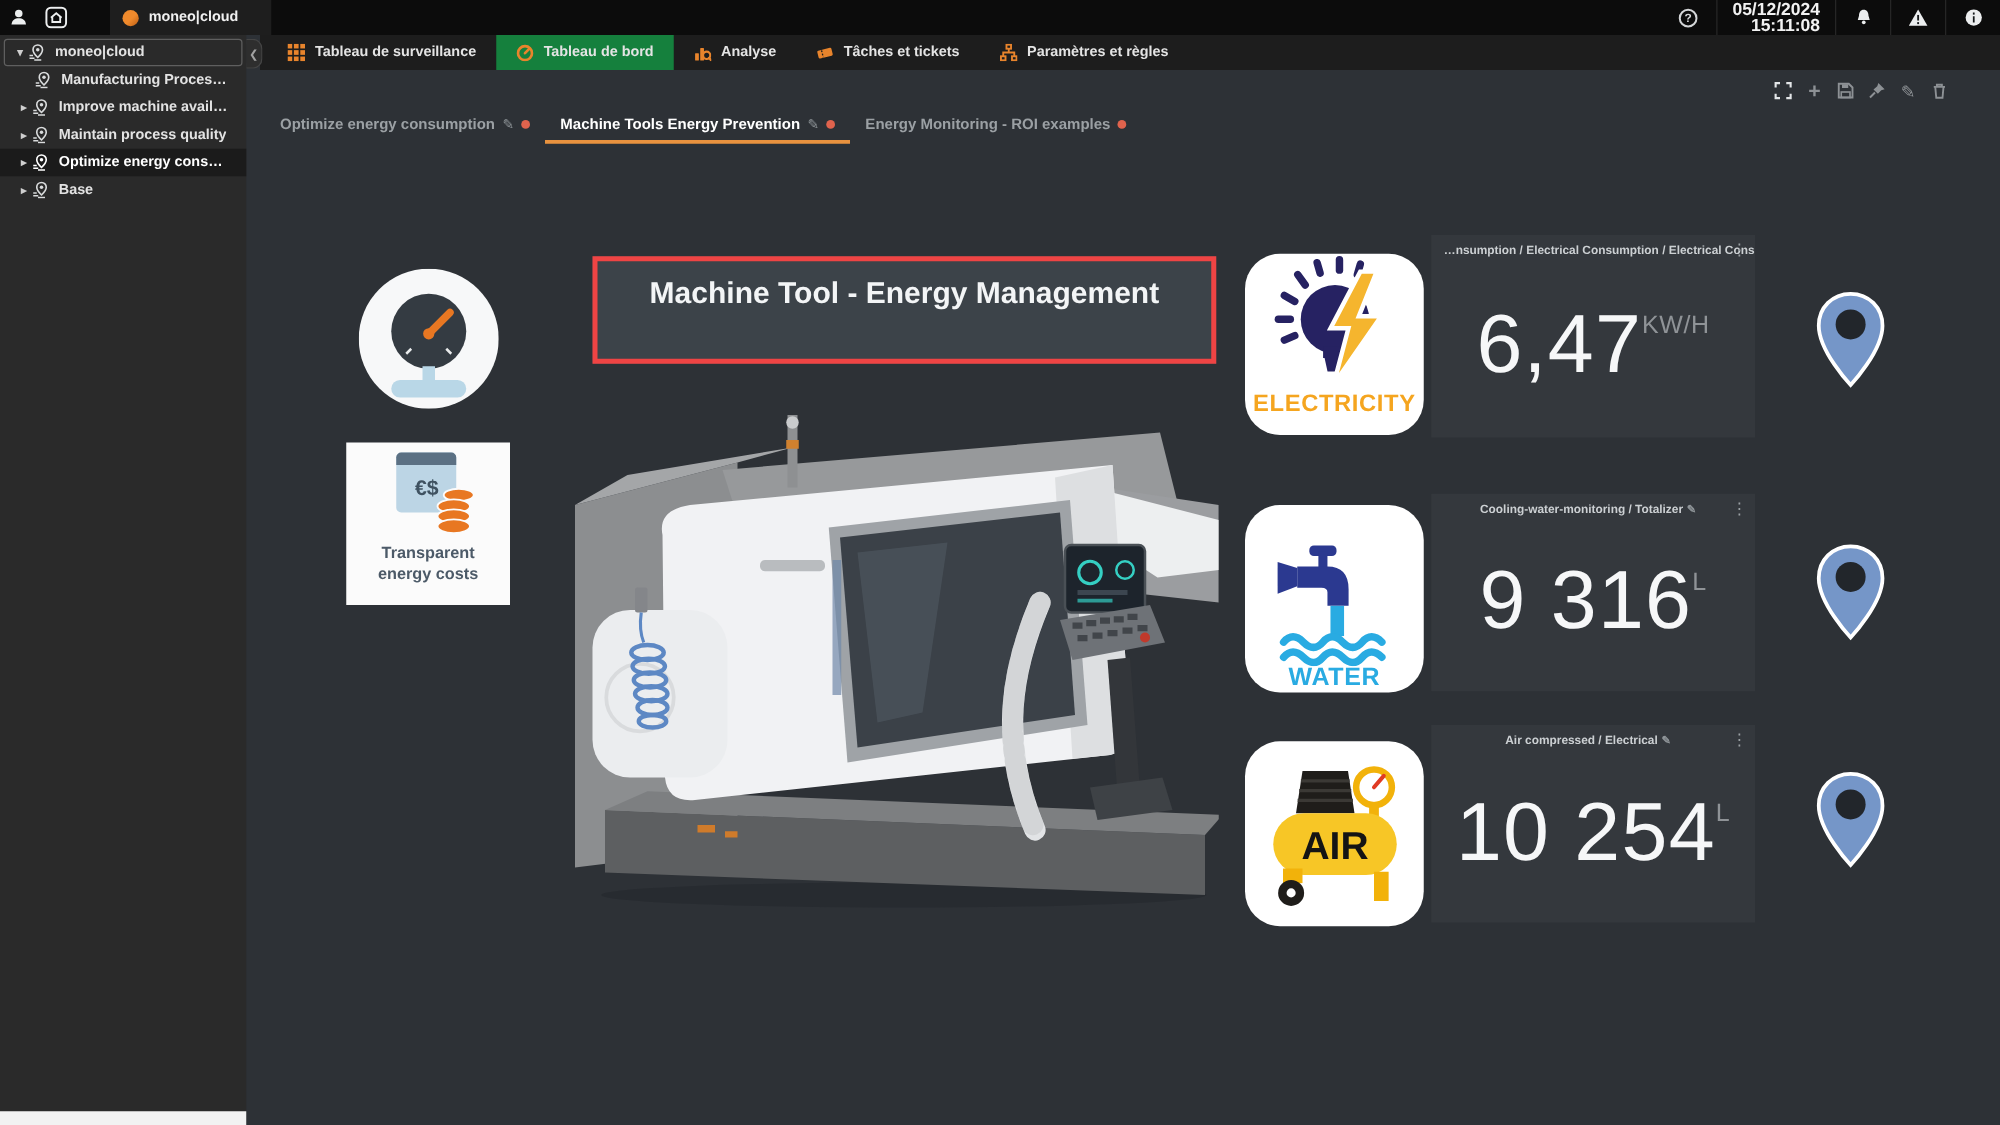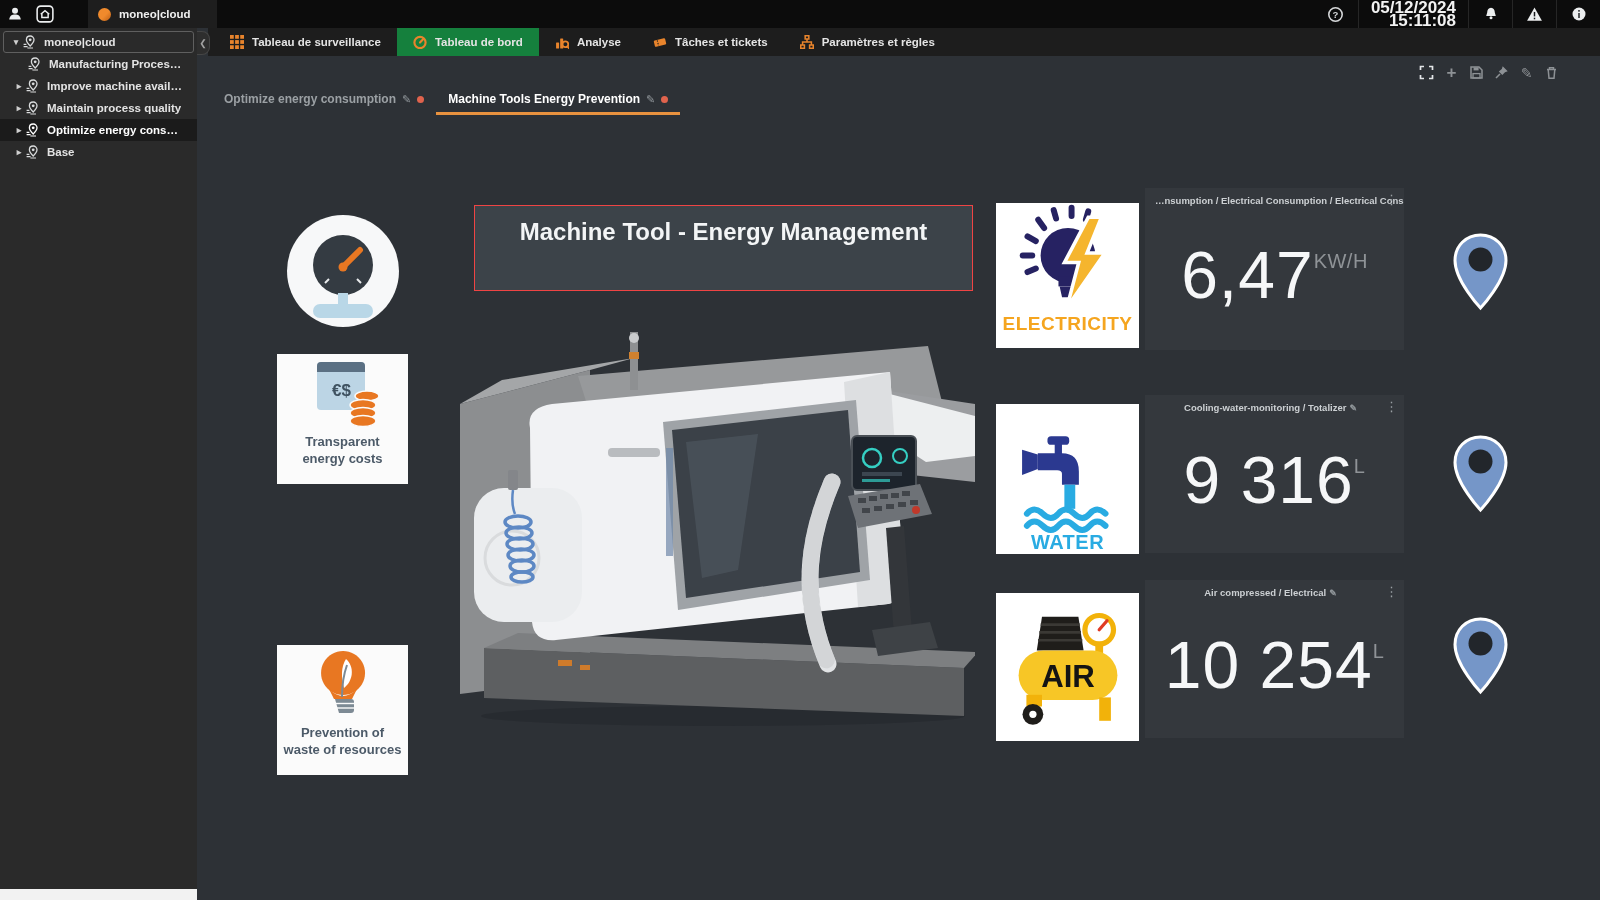--- a/index.html
+++ b/index.html
@@ -13,21 +13,21 @@
   .tb-left { display:flex; align-items:center; }
   .tb-icon { width:30px; height:28px; display:flex; align-items:center; justify-content:center; cursor:pointer; }
   .app-tab { height:28px; margin-left:28px; padding:0 26px 0 10px; background:#1e1e1e;
              display:flex; align-items:center; gap:8px; color:#f0f0f0; font-size:11.5px; font-weight:bold; }
   .logo-dot { width:13px; height:13px; border-radius:50%;
               background:linear-gradient(135deg,#f08a2c 55%,#b95c14 100%); display:inline-block; }
   .tb-right { display:flex; align-items:stretch; }
   .tb-cell { width:44px; display:flex; align-items:center; justify-content:center;
              border-left:1px solid #262626; cursor:pointer; }
   .tb-datetime { padding:0 12px; display:flex; flex-direction:column; justify-content:center;
-                 align-items:flex-end; color:#f2f2f2; font-size:17px; font-weight:bold; line-height:13px;
+                 align-items:flex-end; color:#f2f2f2; font-size:14px; font-weight:bold; line-height:13px;
                  border-left:1px solid #262626; min-width:86px; }
 
   
   .sidebar { position:absolute; top:28px; left:0; width:197px; height:872px; background:#2a2a2a; z-index:20; }
   .tree-row { height:22px; display:flex; align-items:center; color:#e3e3e3; font-size:11.5px;
               font-weight:bold; cursor:pointer; white-space:nowrap; }
   .tree-row.root { margin:3px 3px 0 3px; border:1px solid #5f5f5f; border-radius:3px; padding-left:5px; }
   .tree-row .caret { width:14px; color:#cfcfcf; font-size:9px; text-align:center; flex:none; }
   .tree-row.leaf { padding-left:28px; }
   .tree-row.branch { padding-left:12px; }
@@ -60,33 +60,33 @@
             color:#9ba0a4; cursor:pointer; position:relative; }
   .subtab .st-label { font-weight:bold; }
   .subtab.active { color:#ffffff; }
   .subtab.active::after { content:""; position:absolute; left:0; right:0; bottom:0; height:3px; background:#e8923f; }
   .pencil { color:#8f9599; font-size:11px; cursor:pointer; }
   .dot { width:7px; height:7px; border-radius:50%; background:#e0634d; flex:none; }
 
   .gauge-widget { position:absolute; left:79px; top:159px; width:112px; height:112px; }
 
   .title-card { position:absolute; left:266px; top:149px; width:499px; height:86px; background:#3c4349;
-                border:1px solid #ef4444; text-align:center; color:#f3f5f6; font-size:24px; font-weight:bold; }
+                border:4px solid #ef4444; text-align:center; color:#f3f5f6; font-size:24px; font-weight:bold; }
   .title-card span { display:inline-block; margin-top:12px; }
 
   .machine { position:absolute; left:250px; top:274px; width:517px; height:400px; }
 
   .info-tile { position:absolute; left:69px; width:131px; height:130px; background:#fbfbfb;
                display:flex; flex-direction:column; align-items:center; }
   .info-tile .it-label { font-size:13px; font-weight:bold; color:#4c5a68; text-align:center;
                          line-height:1.3; padding:0 6px; }
   .it1 { top:298px; } .it2 { top:444px; } .it3 { top:589px; }
 
   .media-tile { position:absolute; left:788px; width:143px; background:#ffffff;
-                display:flex; flex-direction:column; align-items:center; justify-content:flex-start; }
+                display:flex; flex-direction:column; align-items:center; justify-content:flex-start;border-radius:28px; }
   .mt1 { top:147px; height:145px; } .mt2 { top:348px; height:150px;justify-content:flex-end; } .mt3 { top:537px; height:148px; }
   .media-label { font-weight:800; letter-spacing:.5px; }
   .mt1 .media-label { color:#f5a51f; font-size:19px; margin-top:-2px; }
   .mt2 .media-label { color:#29abe2; font-size:20px; margin-top:-2px; }
 
   .value-card { position:absolute; left:937px; width:259px; background:#34383d; }
   .vc1 { top:132px; height:162px; } .vc2 { top:339px; height:158px; } .vc3 { top:524px; height:158px; }
   .vc-header { text-align:center; padding:7px 18px 0 10px; font-size:9.5px; font-weight:bold;
                color:#ccd0d3; white-space:nowrap; overflow:hidden; }
   .vc-header .pencil { font-size:9px; margin-left:3px; }
@@ -321,20 +321,24 @@
 
     <div class="subtabs">
       <div class="subtab">
         <span class="st-label">Optimize energy consumption</span>
         <span class="pencil">✎</span>
         <span class="dot"></span>
       </div>
       <div class="subtab active">
         <span class="st-label">Machine Tools Energy Prevention</span>
         <span class="pencil">✎</span>
+        <span class="dot"></span>
+      </div>
+      <div class="subtab">
+        <span class="st-label">Energy Monitoring - ROI examples</span>
         <span class="dot"></span>
       </div>
     </div>
 
     <div class="gauge-widget">
       <svg width="112" height="112" viewBox="0 0 112 112">
         <circle cx="56" cy="56" r="56" fill="#f7f8f9"></circle>
         <circle cx="56" cy="50" r="30" fill="#343b42"></circle>
         <line x1="56" y1="52" x2="73" y2="35" stroke="#e87722" stroke-width="6" stroke-linecap="round"></line>
         <circle cx="56" cy="52" r="4.5" fill="#e87722"></circle>
@@ -418,32 +422,20 @@
           <ellipse cx="66" cy="42" rx="12" ry="5"></ellipse>
           <ellipse cx="62" cy="51" rx="13" ry="5.5"></ellipse>
           <ellipse cx="62" cy="59" rx="13" ry="5.5"></ellipse>
           <ellipse cx="62" cy="67" rx="13" ry="5.5"></ellipse>
         </g>
       </svg>
       <div class="it-label">Transparent energy costs</div>
     </div>
 
 
-    <div class="info-tile it3">
-      <svg width="84" height="80" viewBox="0 0 84 80">
-        <path d="M42,6 a22,22 0 1 0 0.1,0 Z" fill="#e87722"></path>
-        <path d="M28,44 q14,14 28,0 l-5,10 h-18 Z" fill="#e87722"></path>
-        <path d="M45,14 C54,22 52,36 43,43 C40,32 40,22 45,14 Z" fill="#ffffff"></path>
-        <path d="M41,52 q0,-18 5,-32" stroke="#7d8a94" stroke-width="2" fill="none"></path>
-        <path d="M34,54 h16 a3,3 0 0 1 3,3 v8 a3,3 0 0 1 -3,3 h-12 Z" fill="#7d8a94"></path>
-        <line x1="34" y1="58.5" x2="53" y2="58.5" stroke="#fbfbfb" stroke-width="1.4"></line>
-        <line x1="34.5" y1="63" x2="53" y2="63" stroke="#fbfbfb" stroke-width="1.4"></line>
-      </svg>
-      <div class="it-label">Prevention of waste of resources</div>
-    </div>
 
     <div class="media-tile mt1">
       <svg width="120" height="112" viewBox="0 0 100 94">
         <g stroke="#262262" stroke-width="5" stroke-linecap="round">
           <line x1="12" y1="44" x2="20" y2="44"></line>
           <line x1="16" y1="28" x2="23" y2="32"></line>
           <line x1="25" y1="14" x2="30" y2="21"></line>
           <line x1="38" y1="6" x2="40" y2="13"></line>
           <line x1="53" y1="4" x2="53" y2="11"></line>
           <line x1="67" y1="7" x2="65" y2="14"></line>

